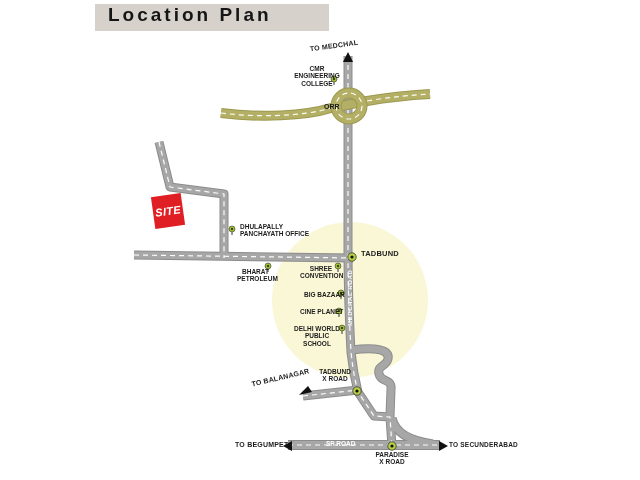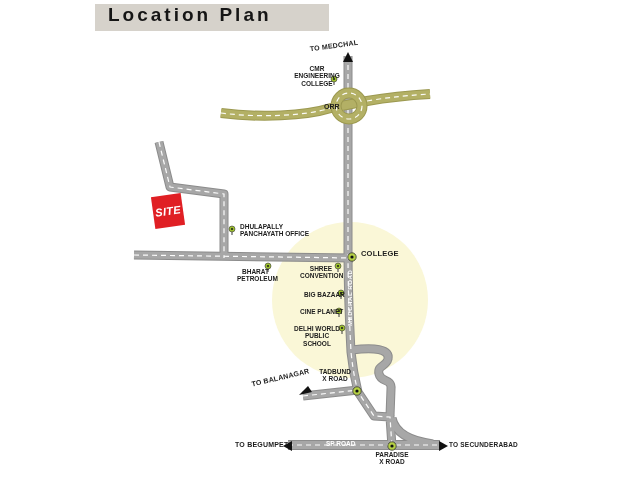--- a/index.html
+++ b/index.html
@@ -161,21 +161,21 @@
   <div class="lbl dir" style="left:449px;top:441px;font-size:6.5px;">TO SECUNDERABAD</div>
 
   <div class="lbl" style="left:324px;top:103px;font-size:7px;">ORR</div>
   <div class="lbl white vert" style="left:347px;top:272px;height:54px;">MEDCHAL ROAD</div>
   <div class="lbl white" style="left:326px;top:440px;">SP ROAD</div>
 
   <div class="site-box">
     <span>SITE</span>
   </div>
 
-  <div class="lbl kompally" style="left:361px;top:250px;">COLLEGE</div>
+  <div class="lbl kompally" style="left:361px;top:250px;">TADBUND</div>
   <div class="lbl pre ctr" style="left:315px;top:368px;width:40px;">TADBUND
 X ROAD</div>
   <div class="lbl pre ctr" style="left:372px;top:451px;width:40px;">PARADISE
 X ROAD</div>
 
   <div class="lbl pre ctr" style="left:287px;top:65px;width:60px;">CMR ENGINEERING
 COLLEGE</div>
   <div class="lbl pre" style="left:240px;top:223px;">DHULAPALLY
 PANCHAYATH OFFICE</div>
   <div class="lbl pre ctr" style="left:237px;top:268px;width:37px;">BHARAT

